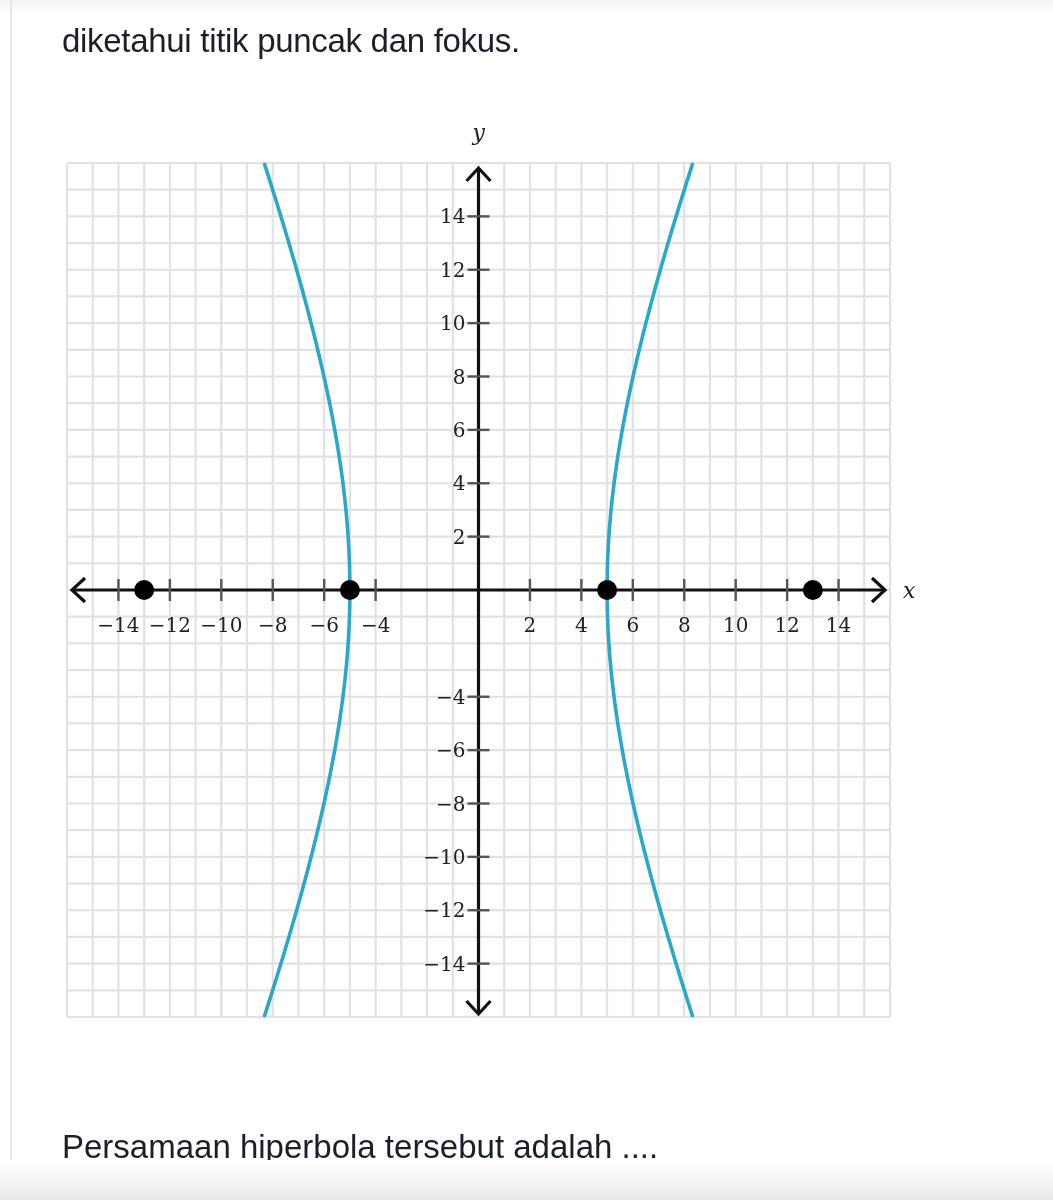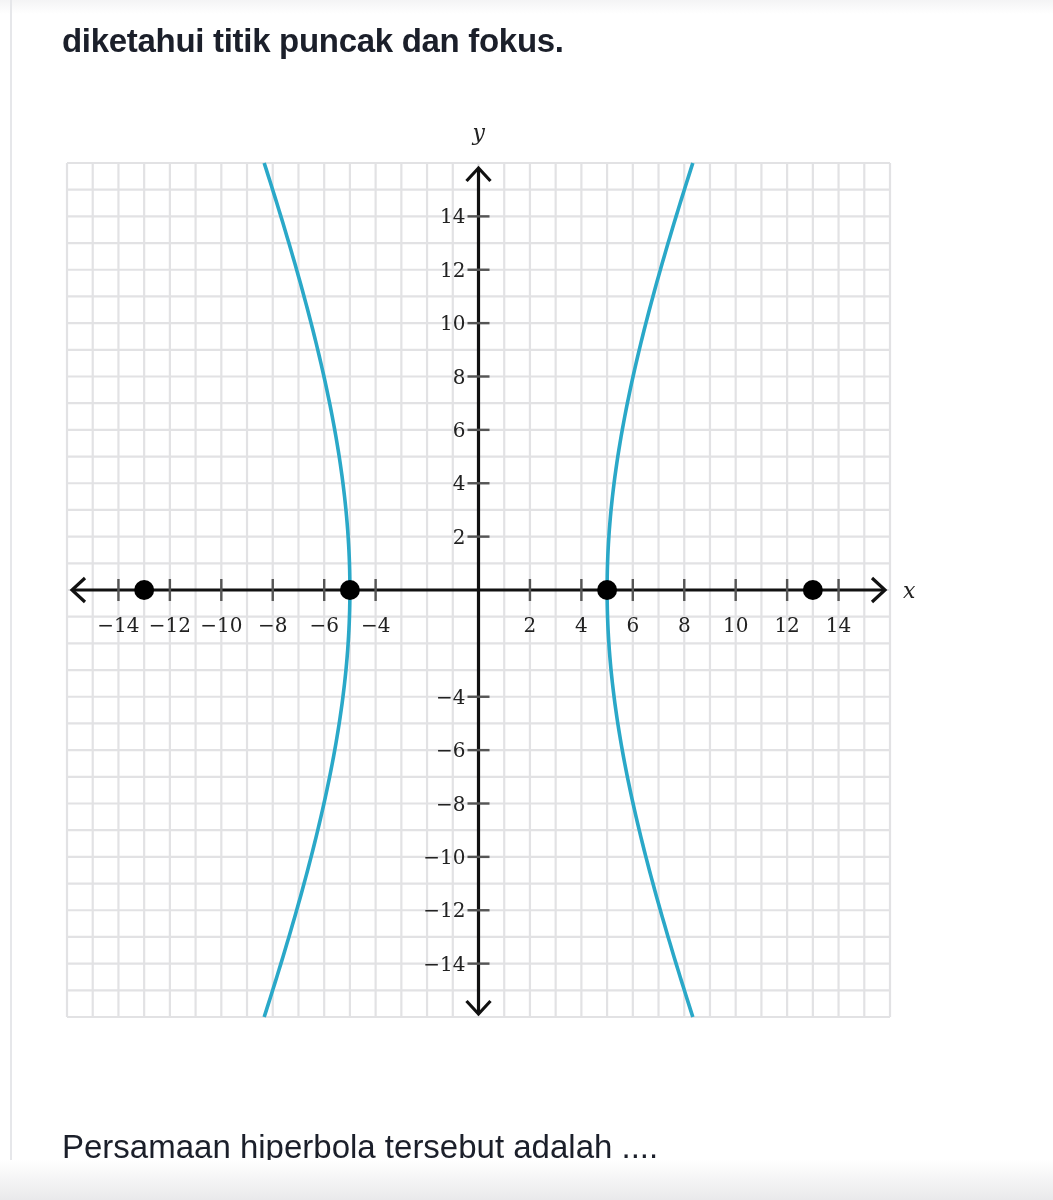--- a/index.html
+++ b/index.html
@@ -16,21 +16,21 @@
     .left-rule {
       position: absolute; left: 10px; top: 0; width: 2px; height: 1200px;
       background: #e6e7ea;
     }
     .bottom-shade {
       position: absolute; left: 0; top: 1160px; width: 1053px; height: 40px;
       background: linear-gradient(#ffffff, #e9e9eb);
     }
     .heading {
       position: absolute; left: 62px; top: 22px;
-      font-size: 33px; font-weight: bold; color: #1b1f2a;
+      font-size: 33px; font-weight: normal; color: #1b1f2a;
       letter-spacing: -0.3px;
     }
     .question {
       position: absolute; left: 62px; top: 1128px;
       font-size: 33px; color: #1b1f2a;
     }
     .chart {
       position: absolute; left: 0; top: 0;
     }
     .tick-label {

